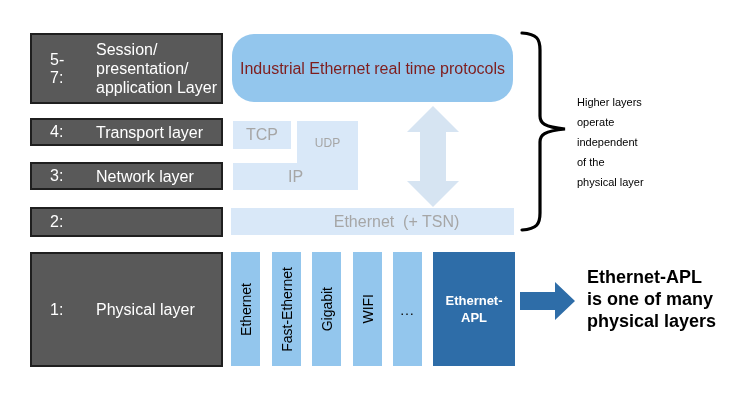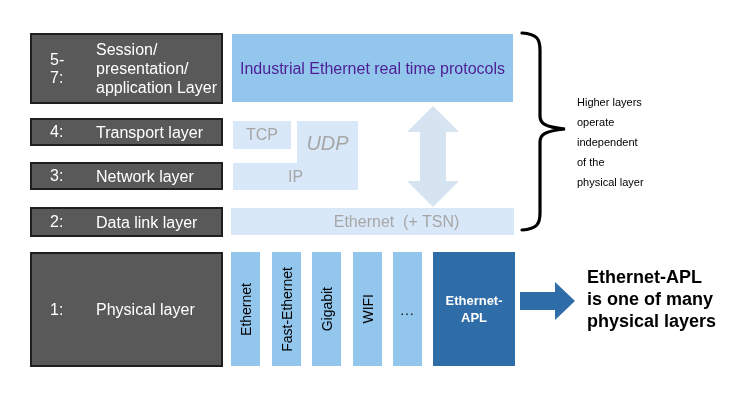--- a/index.html
+++ b/index.html
@@ -34,39 +34,40 @@
     margin-left: 26px;
   }
   #box57 { top: 33px;  height: 71px; }
   #box4  { top: 118px; height: 28px; }
   #box3  { top: 162px; height: 28px; }
   #box2  { top: 207px; height: 30px; }
   #box1  { top: 252px; height: 115px; }
   
   .mid-blue {
     background: #93C6ED;
-    color: #4c1d95;
+    color: #7f1d1d;
+    border-radius: 22px;
   }
   .pale-blue {
     background: #D9E8F8;
     color: #A6A6A6;
   }
   .stack-box {
     position: absolute;
     display: flex;
     align-items: center;
     justify-content: center;
     text-align: center;
   }
   #protocols {
     left: 232px; top: 34px; width: 281px; height: 68px;
     font-size: 16px; line-height: 19px;
   }
   #tcp { left: 233px; top: 121px; width: 58px;  height: 28px; font-size: 16px; }
-  #udp { left: 297px; top: 121px; width: 61px;  height: 44px; font-size: 20px; font-style: italic; }
+  #udp { left: 297px; top: 121px; width: 61px;  height: 44px; font-size: 12px; }
   #ip  { left: 233px; top: 163px; width: 125px; height: 27px; font-size: 16px; }
   #datalink {
     left: 231px; top: 208px; width: 283px; height: 27px;
     font-size: 16px; white-space: pre; padding-left: 48px;
   }
   
   .vbar {
     position: absolute;
     top: 252px;
     width: 29px;
@@ -140,21 +141,20 @@
   <div class="gray-box" id="box4">
     <span class="num">4:</span>
     <span class="lbl">Transport layer</span>
   </div>
   <div class="gray-box" id="box3">
     <span class="num">3:</span>
     <span class="lbl">Network layer</span>
   </div>
   <div class="gray-box" id="box2">
     <span class="num">2:</span>
-    <span class="lbl">Data link layer</span>
   </div>
   <div class="gray-box" id="box1">
     <span class="num">1:</span>
     <span class="lbl">Physical layer</span>
   </div>
 
   <div class="stack-box mid-blue" id="protocols">Industrial Ethernet real time protocols</div>
   <div class="stack-box pale-blue" id="tcp">TCP</div>
   <div class="stack-box pale-blue" id="udp">UDP</div>
   <div class="stack-box pale-blue" id="ip">IP</div>

